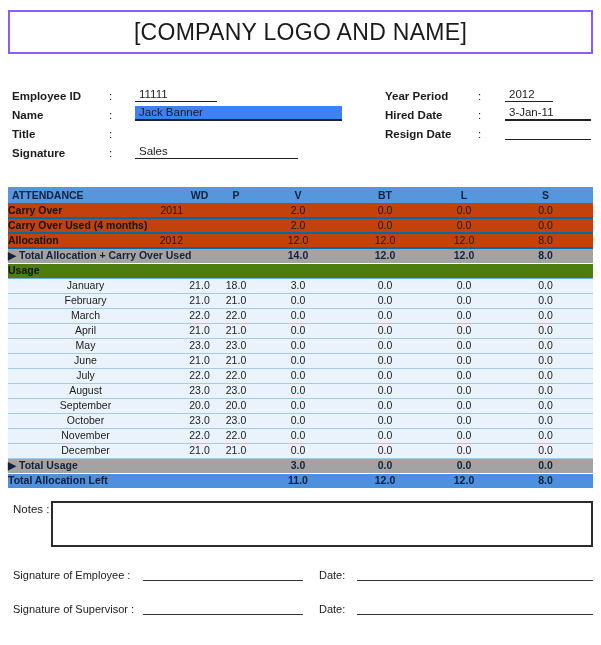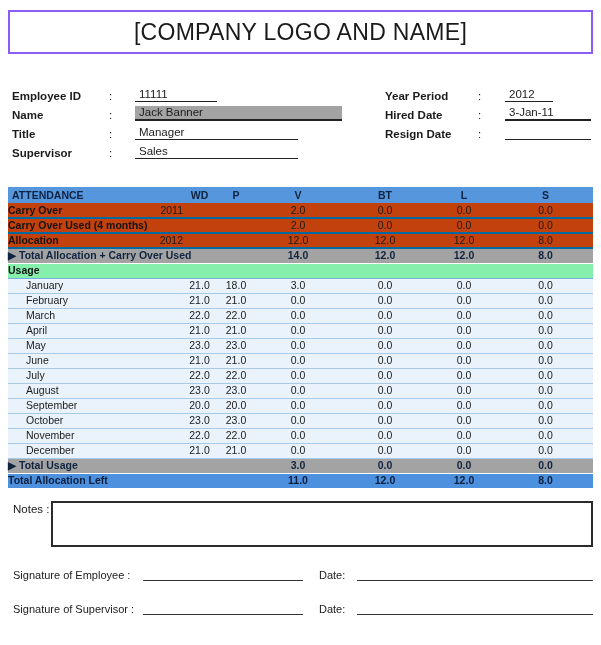--- a/index.html
+++ b/index.html
@@ -25,21 +25,21 @@
   .field { display: flex; align-items: flex-end; height: 19px; font-size: 11.5px; }
   .field .lbl { width: 97px; font-weight: bold; }
   .col-right .field .lbl { width: 93px; }
   .field .sep { width: 8px; }
   .field .val {
     margin-left: 18px; border-bottom: 1px solid #222;
     padding: 0 2px 1px 4px; min-height: 14px;
   }
   .col-right .field .val { margin-left: 19px; }
   .col-left  .field:nth-child(1) .val { width: 82px; }
-  .col-left  .field:nth-child(2) .val { width: 207px; background: #a3a3a3; border-bottom-width: 2px; }
+  .col-left  .field:nth-child(2) .val { width: 207px; background: #3b82f6; border-bottom-width: 2px; }
   .col-left  .field:nth-child(3) .val { width: 163px; }
   .col-left  .field:nth-child(4) .val { width: 163px; }
   .col-right .field:nth-child(1) .val { width: 48px; }
   .col-right .field:nth-child(2) .val { width: 86px; border-bottom-width: 2px; }
   .col-right .field:nth-child(3) .val { width: 86px; }
 
   
   .att-table {
     border-collapse: collapse; table-layout: fixed;
     width: 585px; margin: 28px 0 0 8px;
@@ -48,22 +48,22 @@
   .att-table td, .att-table th { height: 15px; padding: 0; line-height: 13px; overflow: visible; white-space: nowrap; }
   .att-table thead th {
     background: #5596DC; color: #0e2240; font-weight: bold; text-align: center; height: 16px;
   }
   .att-table thead th.h-att { text-align: left; padding-left: 4px; }
   .c-label { text-align: left; padding-left: 4px; font-weight: bold; color: #141414; }
   .c-year  { text-align: right; padding-right: 6px; }
   .c-val   { text-align: center; }
   .row-carry td  { background: #c2410c; border-bottom: 2px solid #0369a1; }
   .row-month td  { background: #EAF3FB; border-bottom: 1px solid #A6CBE9; }
-  .row-month .c-label { font-weight: normal; padding-left: 18px; color: #1b1b1b; }
-  .row-section td { background: #86efac; border-bottom: 1px solid #79AEDC; margin-left: 29px; }
+  .row-month .c-label { font-weight: normal; padding-left: 18px; color: #1b1b1b; text-align: center; }
+  .row-section td { background: #4d7c0f; border-bottom: 1px solid #79AEDC; margin-left: 29px; }
   .row-total-light td { background: #a3a3a3; border-bottom: 1px solid #ffffff; font-weight: bold; color: #10233f; }
   .row-total-dark  td { background: #4D90DD; font-weight: bold; color: #0d1f3c; }
 
   
   .notes { display: flex; margin: 13px 8px 0 13px; font-size: 11.5px; }
   .notes .lbl { width: 38px; padding-top: 2px; }
   .notes-box { flex: 1; height: 46px; border: 2px solid #2b2b2b; background: #fff; }
 
   
   .sig-row { display: flex; align-items: flex-end; margin: 19px 8px 0 13px; font-size: 11px; height: 15px; }
@@ -87,24 +87,23 @@
       <span class="val">11111</span>
     </div>
     <div class="field">
       <span class="lbl">Name</span>
       <span class="sep">:</span>
       <span class="val">Jack Banner</span>
     </div>
     <div class="field">
       <span class="lbl">Title</span>
       <span class="sep">:</span>
-      <span class="val">Manager</span>
-    </div>
-    <div class="field">
-      <span class="lbl">Supervisor</span>
+    </div>
+    <div class="field">
+      <span class="lbl">Signature</span>
       <span class="sep">:</span>
       <span class="val">Sales</span>
     </div>
   </div>
   <div class="col-right">
     <div class="field">
       <span class="lbl">Year Period</span>
       <span class="sep">:</span>
       <span class="val">2012</span>
     </div>

